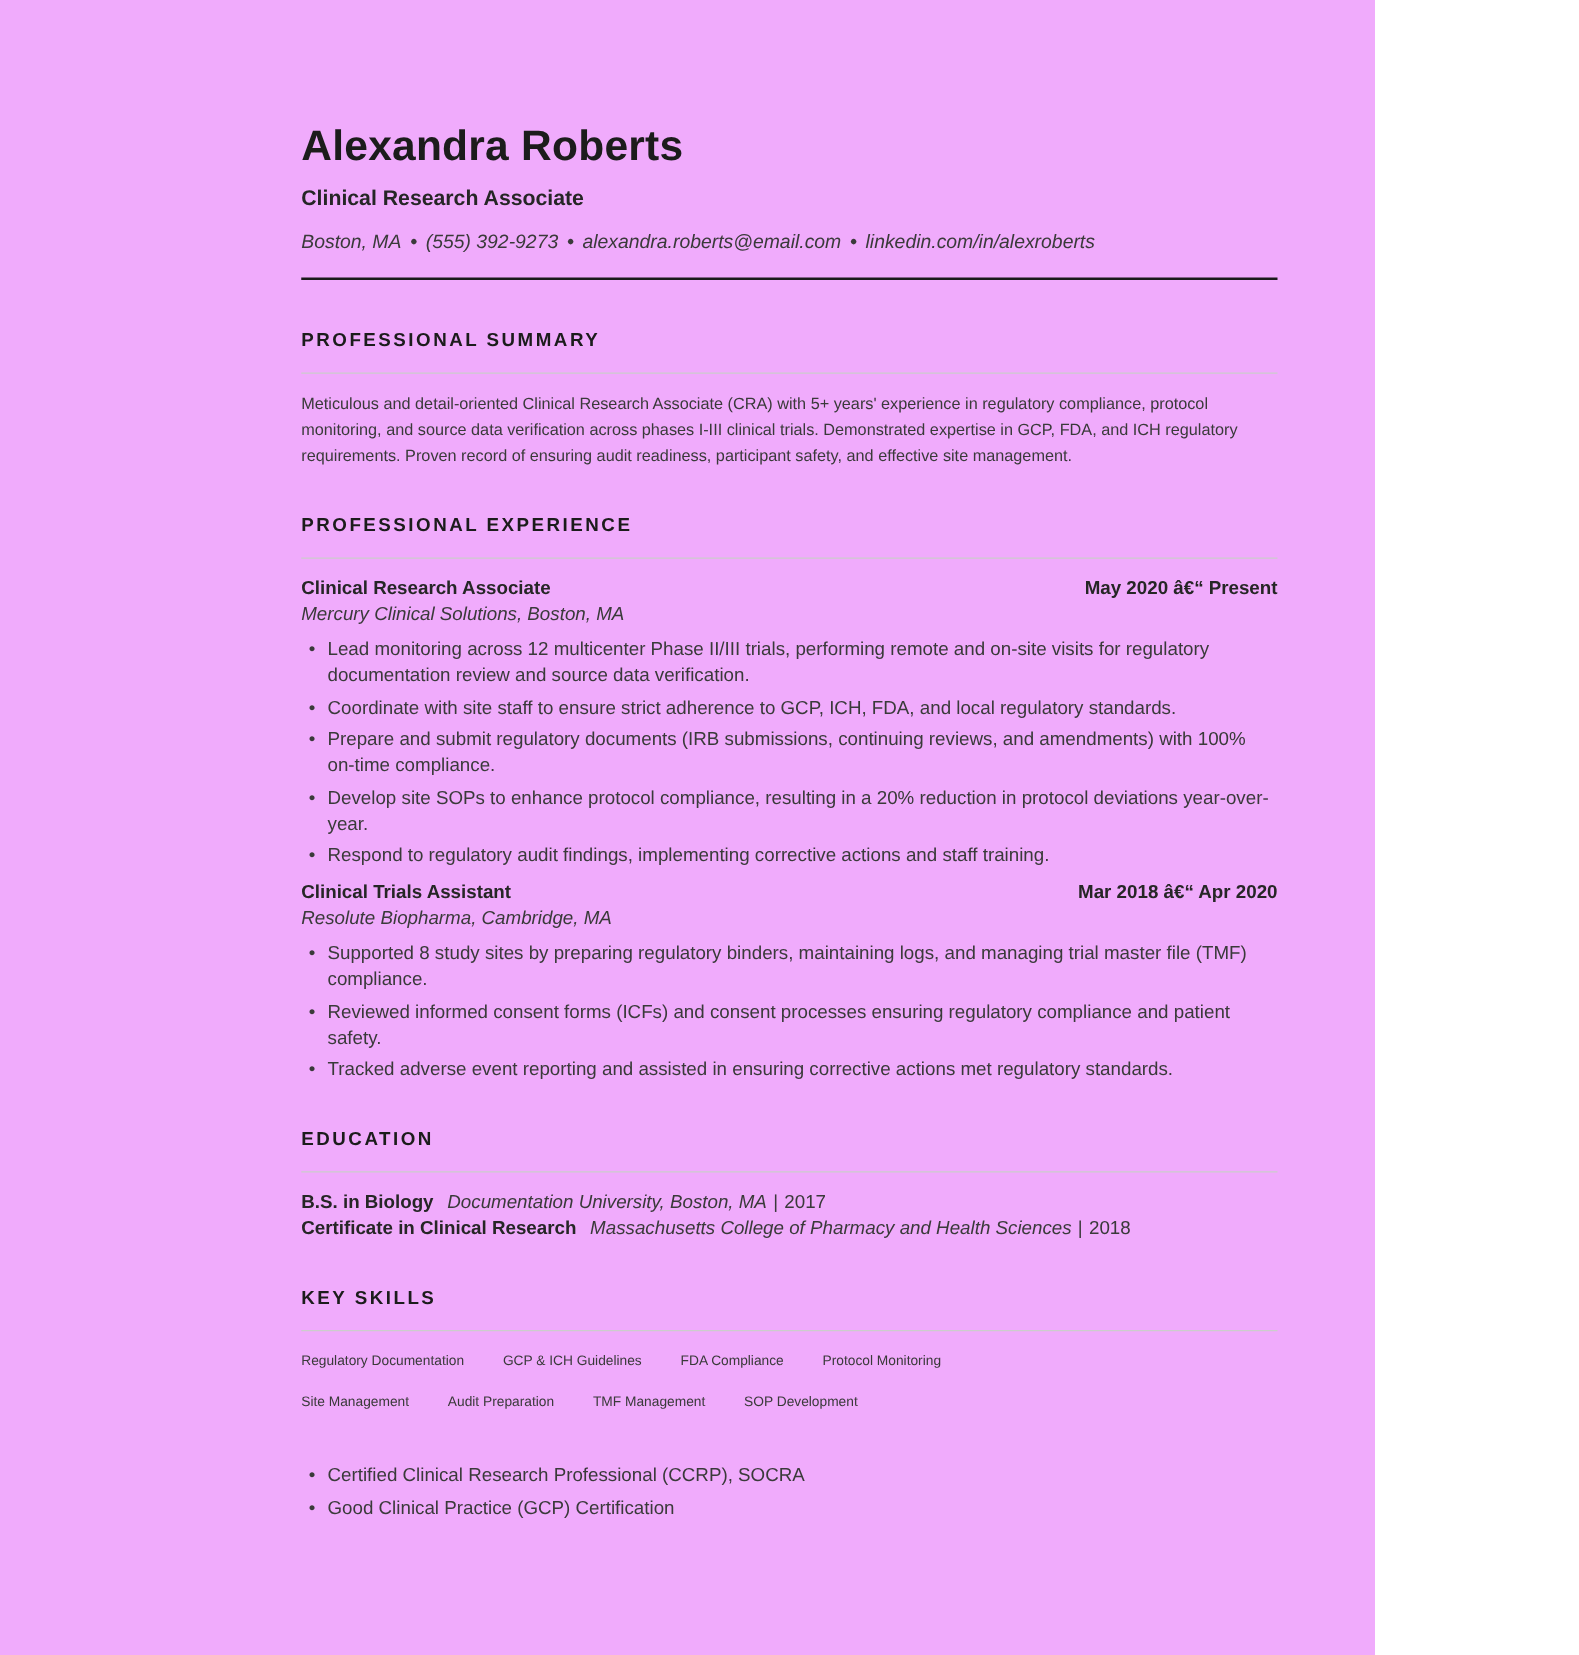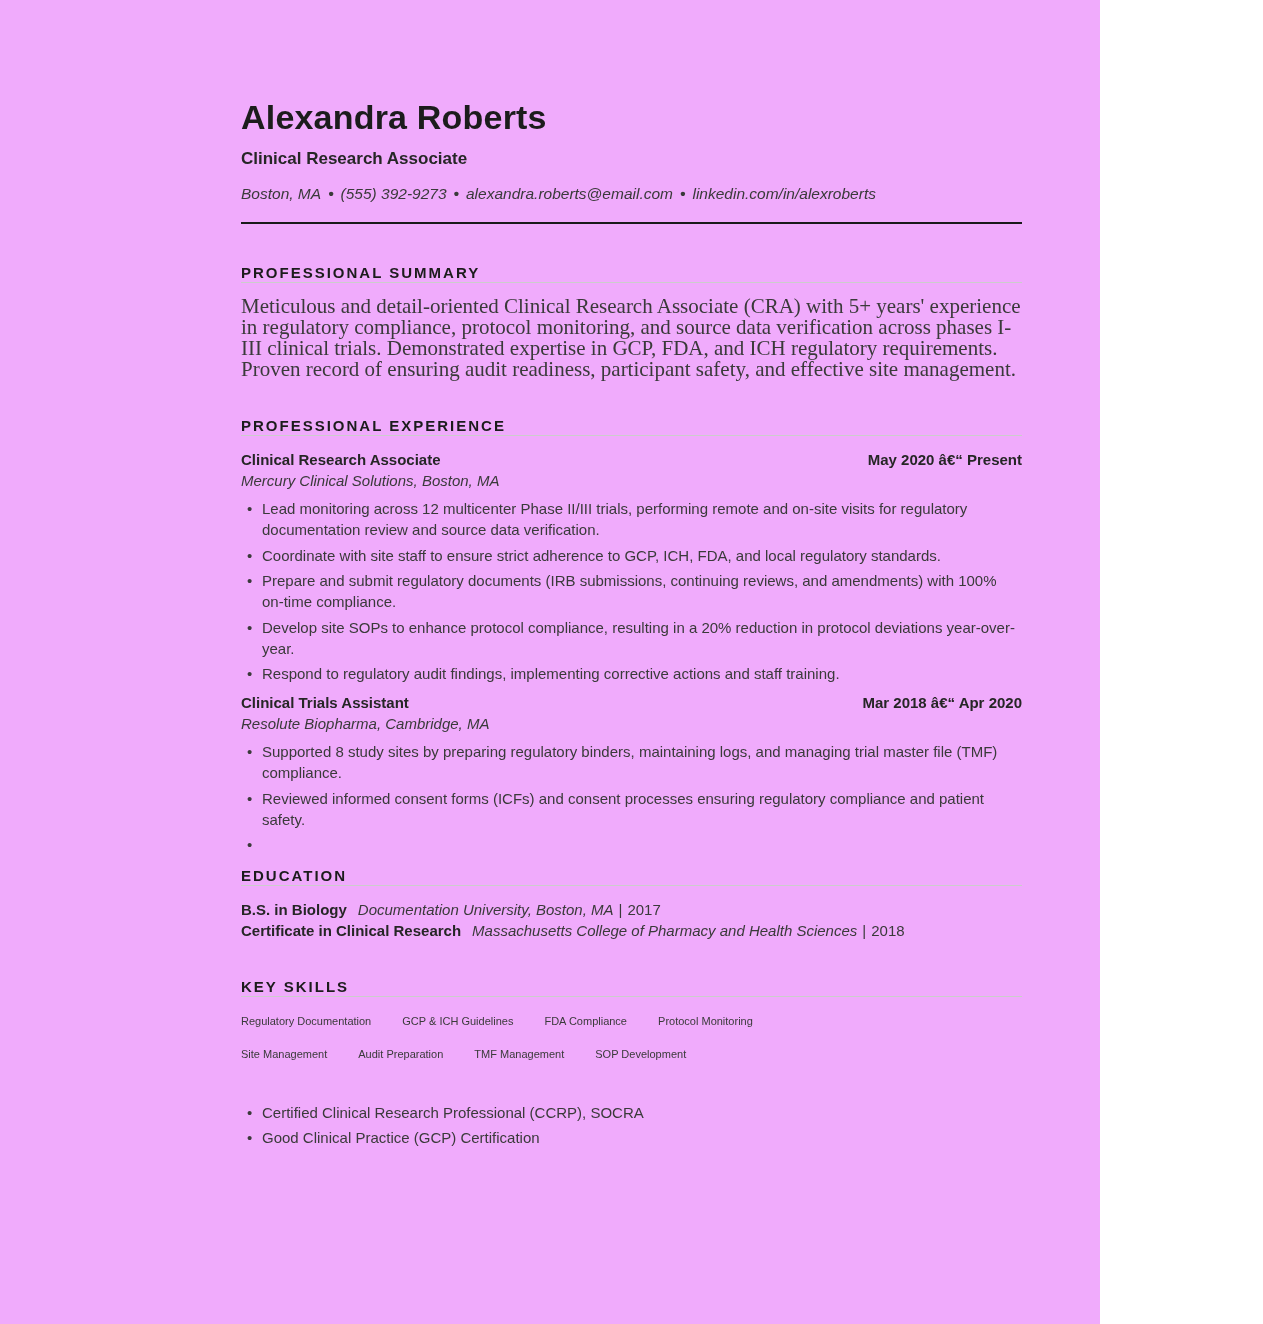--- a/index.html
+++ b/index.html
@@ -53,32 +53,31 @@
     border: none;
     border-top: 2.5px solid #1a1a1a;
   }
 
   
   .section-heading {
     font-size: 15px;
     font-weight: 700;
     letter-spacing: 2px;
     color: #1c1c1c;
-    padding-bottom: 1px;
+    padding-bottom: 17px;
     border-bottom: 1px solid #cccccc;
   }
   .section { margin-top: 37px; }
   .section-summary { margin-top: 40px; }
 
   .summary-text {
     margin-top: 13px;
-    font-size: 21px;
+    font-size: 13px;
     line-height: 21px;
     color: #3a3a3a;
-    font-family: Liberation Serif, serif;
   }
 
   
   .job-header {
     display: flex;
     justify-content: space-between;
     align-items: baseline;
     margin-top: 15px;
     font-size: 15px;
     font-weight: 700;
@@ -160,21 +159,21 @@
       </ul>
 
       <div class="job-header" style="margin-top: 10px;">
         <span class="job-title">Clinical Trials Assistant</span>
         <span class="job-dates">Mar 2018 â€“ Apr 2020</span>
       </div>
       <div class="job-company">Resolute Biopharma, Cambridge, MA</div>
       <ul class="bullet-list">
         <li><span class="marker">•</span><span>Supported 8 study sites by preparing regulatory binders, maintaining logs, and managing trial master file (TMF) compliance.</span></li>
         <li><span class="marker">•</span><span>Reviewed informed consent forms (ICFs) and consent processes ensuring regulatory compliance and patient safety.</span></li>
-        <li><span class="marker">•</span></li>
+        <li><span class="marker">•</span><span>Tracked adverse event reporting and assisted in ensuring corrective actions met regulatory standards.</span></li>
       </ul>
     </section>
 
     <section class="section">
       <h2 class="section-heading">EDUCATION</h2>
       <div class="edu-rows">
         <div class="edu-row">
           <span class="edu-degree">B.S. in Biology</span><span class="edu-school">Documentation University, Boston, MA</span><span class="edu-divider">|</span><span class="edu-year">2017</span>
         </div>
         <div class="edu-row">

